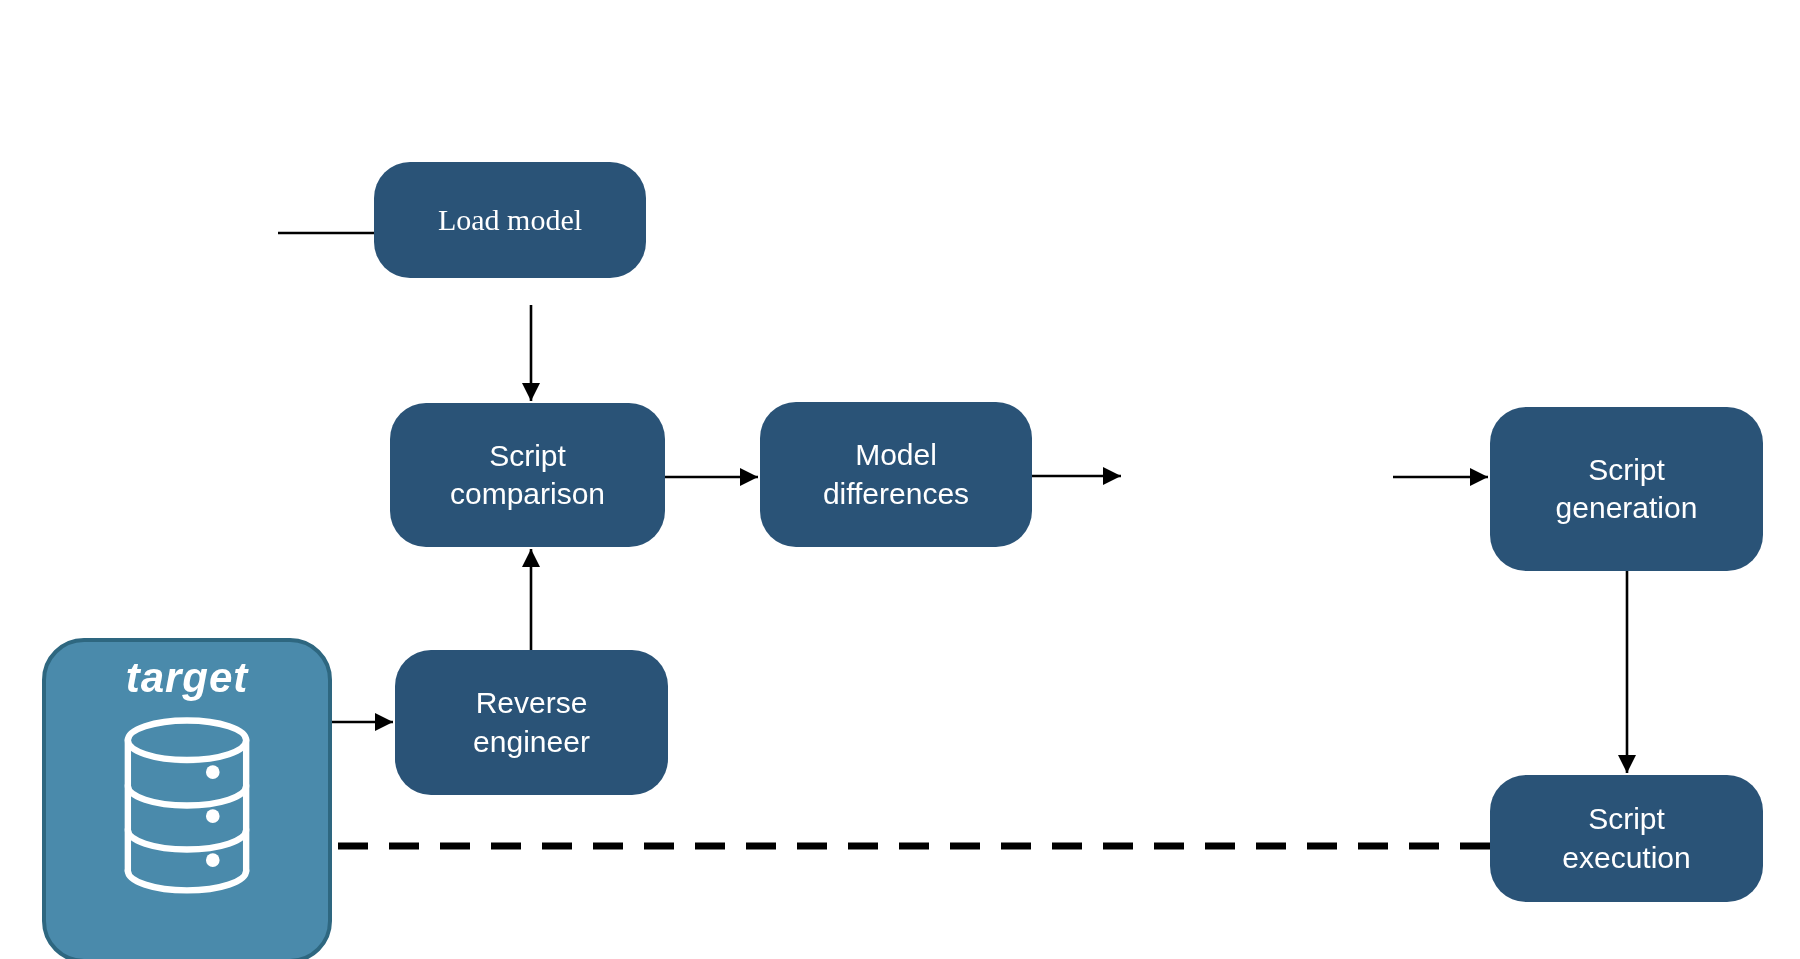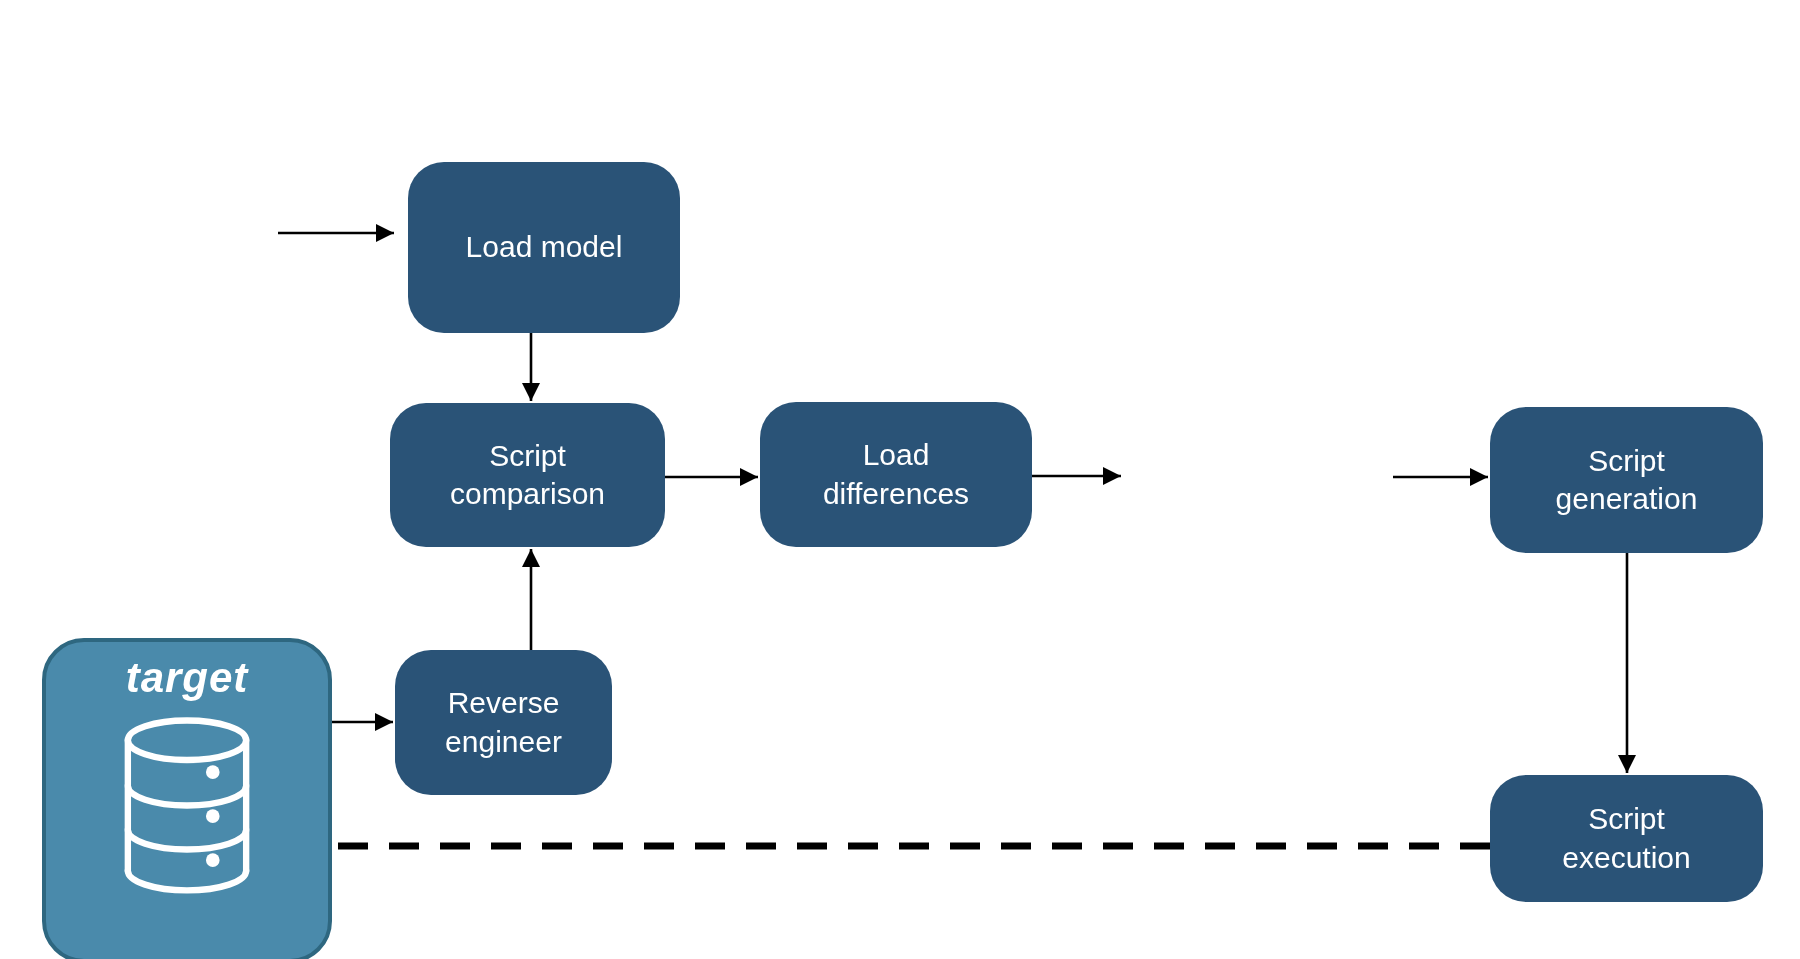--- a/index.html
+++ b/index.html
@@ -65,26 +65,26 @@
     border-radius: 36px;
     color: var(--node-text, #ffffff);
     font-size: 30px;
     line-height: 1.28;
     text-align: center;
   }
   .step span { width: 212px; }
 
   #node-source           { left: 30px;   top: 35px;  width: 247px; height: 320px; }
   #node-target           { left: 42px;   top: 638px; width: 290px; height: 325px; font-style: italic; }
-  #step-load-model       { left: 408px;  top: 162px; width: 272px; height: 171px; }
+  #step-load-model       { left: 374px;  top: 162px; width: 272px; height: 116px; font-family: Liberation Serif, serif; }
   #step-model-comparison { left: 390px;  top: 403px; width: 275px; height: 144px; }
   #step-model-differences{ left: 760px;  top: 402px; width: 272px; height: 145px; }
   #step-deployment-plan  { left: 1123px; top: 403px; width: 270px; height: 142px; }
-  #step-script-generation{ left: 1490px; top: 407px; width: 273px; height: 146px; }
-  #step-reverse-engineer { left: 395px;  top: 650px; width: 217px; height: 145px; }
+  #step-script-generation{ left: 1490px; top: 407px; width: 273px; height: 164px; }
+  #step-reverse-engineer { left: 395px;  top: 650px; width: 273px; height: 145px; }
   #step-script-execution { left: 1490px; top: 775px; width: 273px; height: 127px; }
 </style>
 </head>
 <body style="background: rgb(255, 255, 255);">
 
 <div class="canvas">
 
   <svg class="connector-layer" viewBox="0 0 1800 959" xmlns="http://www.w3.org/2000/svg">
     <defs>
       <marker id="arrowhead" viewBox="0 0 10 10" refX="10" refY="5" markerWidth="7" markerHeight="7" orient="auto-start-reverse" markerUnits="strokeWidth">
@@ -121,21 +121,21 @@
     </svg>
   </div>
 
   <div class="step" id="step-load-model">
     <span>Load model</span>
   </div>
   <div class="step" id="step-model-comparison">
     <span>Script comparison</span>
   </div>
   <div class="step" id="step-model-differences">
-    <span>Load differences</span>
+    <span>Model differences</span>
   </div>
   <div class="step" id="step-script-generation">
     <span>Script generation</span>
   </div>
   <div class="step" id="step-reverse-engineer">
     <span>Reverse engineer</span>
   </div>
   <div class="step" id="step-script-execution">
     <span>Script execution</span>
   </div>

